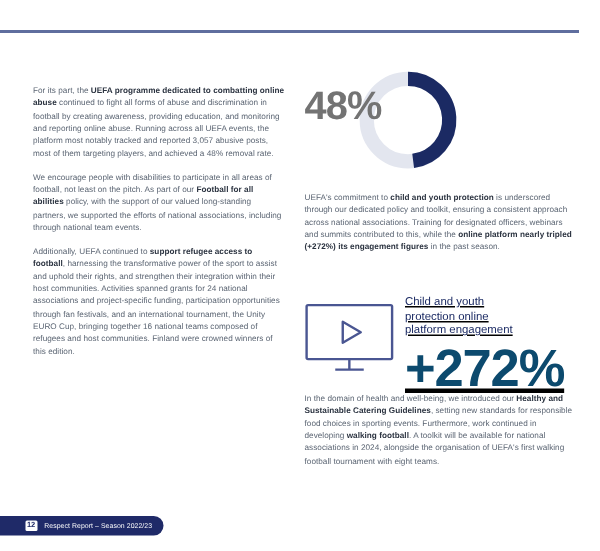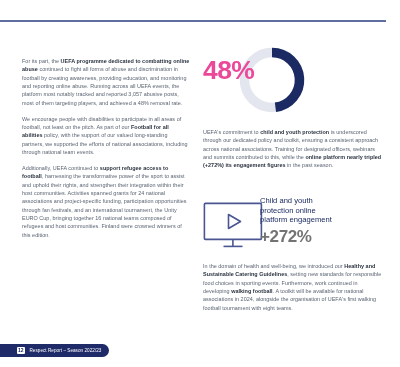--- a/index.html
+++ b/index.html
@@ -68,21 +68,21 @@
   }
   .donut-text {
     position: absolute;
     left: 0px;
     top: 14px;
     width: 116px;
   }
   .big-pct {
     font-size: 26.5px;
     font-weight: 700;
-    color: #ec4899;
+    color: #737373;
     line-height: 0.92;
     letter-spacing: -0.022em;
     margin: 0;
   }
   .pct-caption {
     font-size: 7.6px;
     line-height: 9.6px;
     color: #1b2a63;
     margin: 2.4px 0 0 0;
     font-weight: 400;
@@ -104,35 +104,36 @@
     width: 185px;
     height: 60px;
   }
   .monitor-icon {
     position: absolute;
     left: 0px;
     top: 6px;
   }
   .monitor-copy {
     position: absolute;
-    left: 57px;
+    left: 67px;
     top: 0px;
     width: 120px;
+    text-decoration: underline;
   }
   .monitor-head {
     font-size: 7.6px;
     line-height: 9.5px;
     color: #1b2a63;
     margin: 0;
     font-weight: 400;
   }
   .big-pct2 {
-    font-size: 17px;
-    font-weight: 700;
-    color: #737373;
+    font-size: 35px;
+    font-weight: 700;
+    color: #0c4a6e;
     line-height: 1;
     letter-spacing: -0.022em;
     margin: 3px 0 0 0;
   }
 
   .right-copy-bottom {
     position: absolute;
     left: 203px;
     top: 262px;
     width: 182px;

